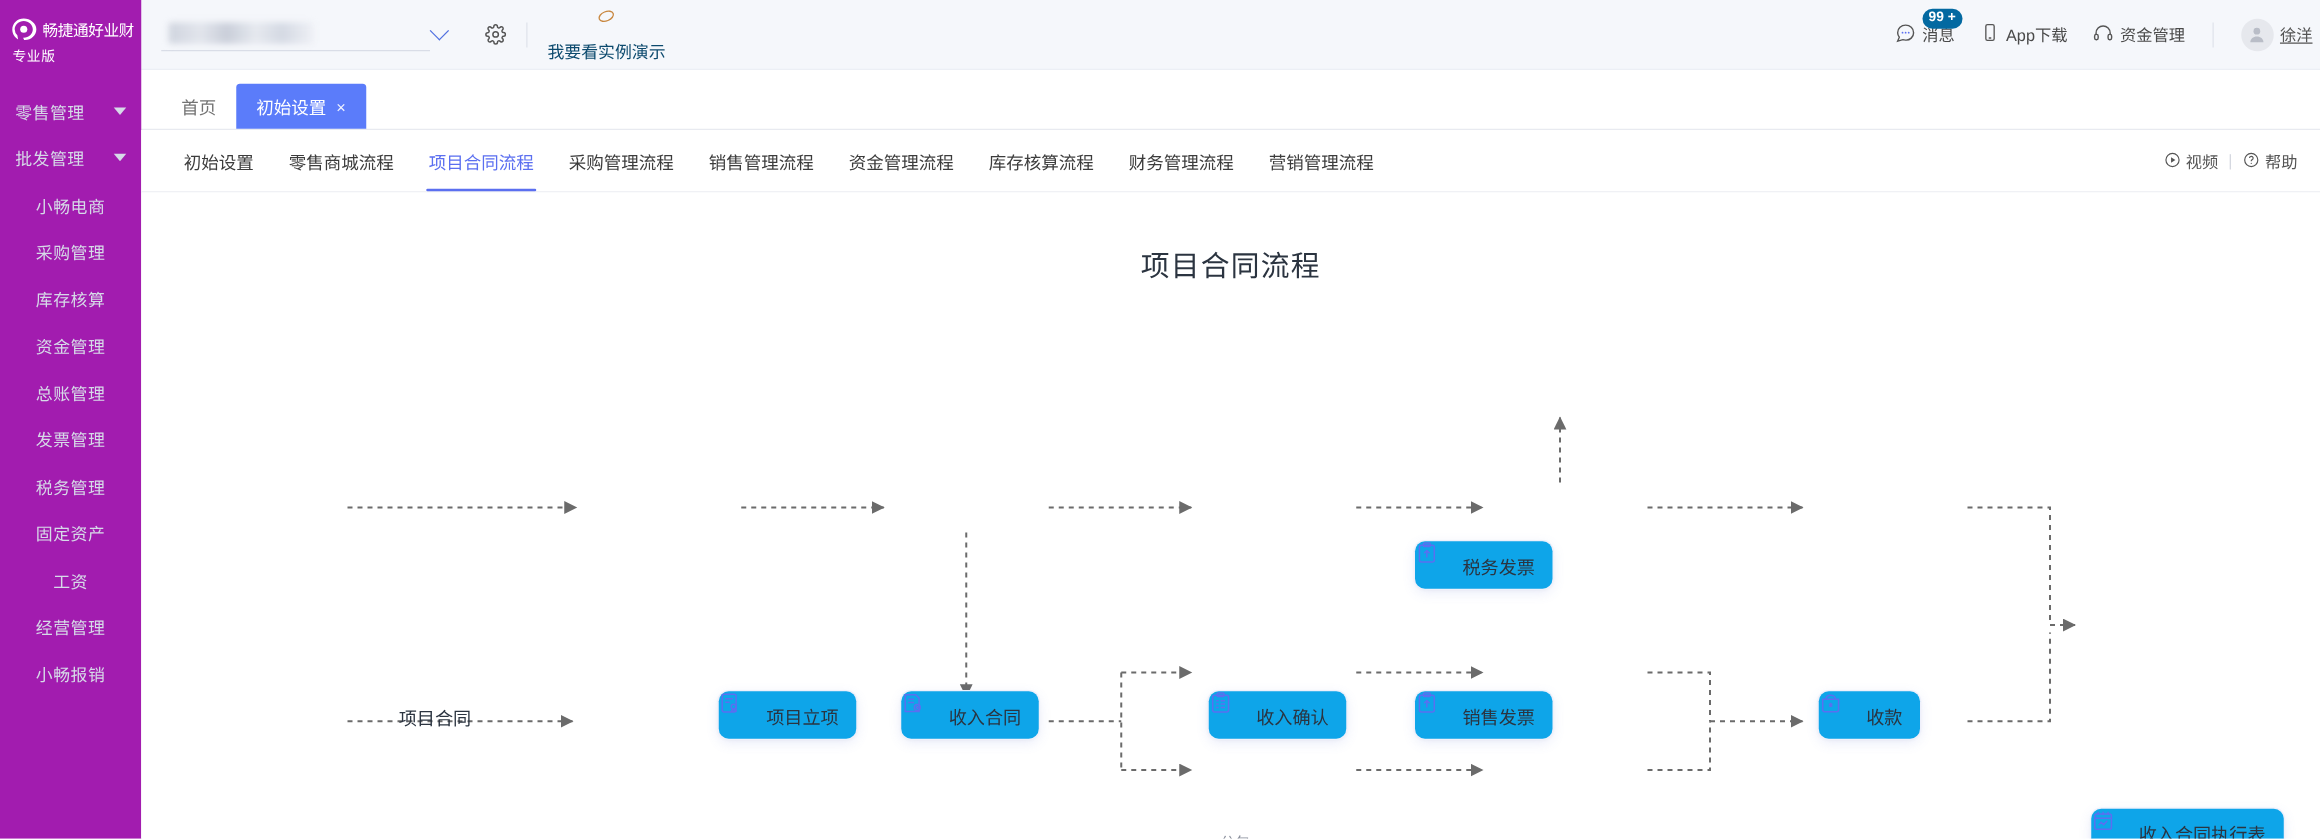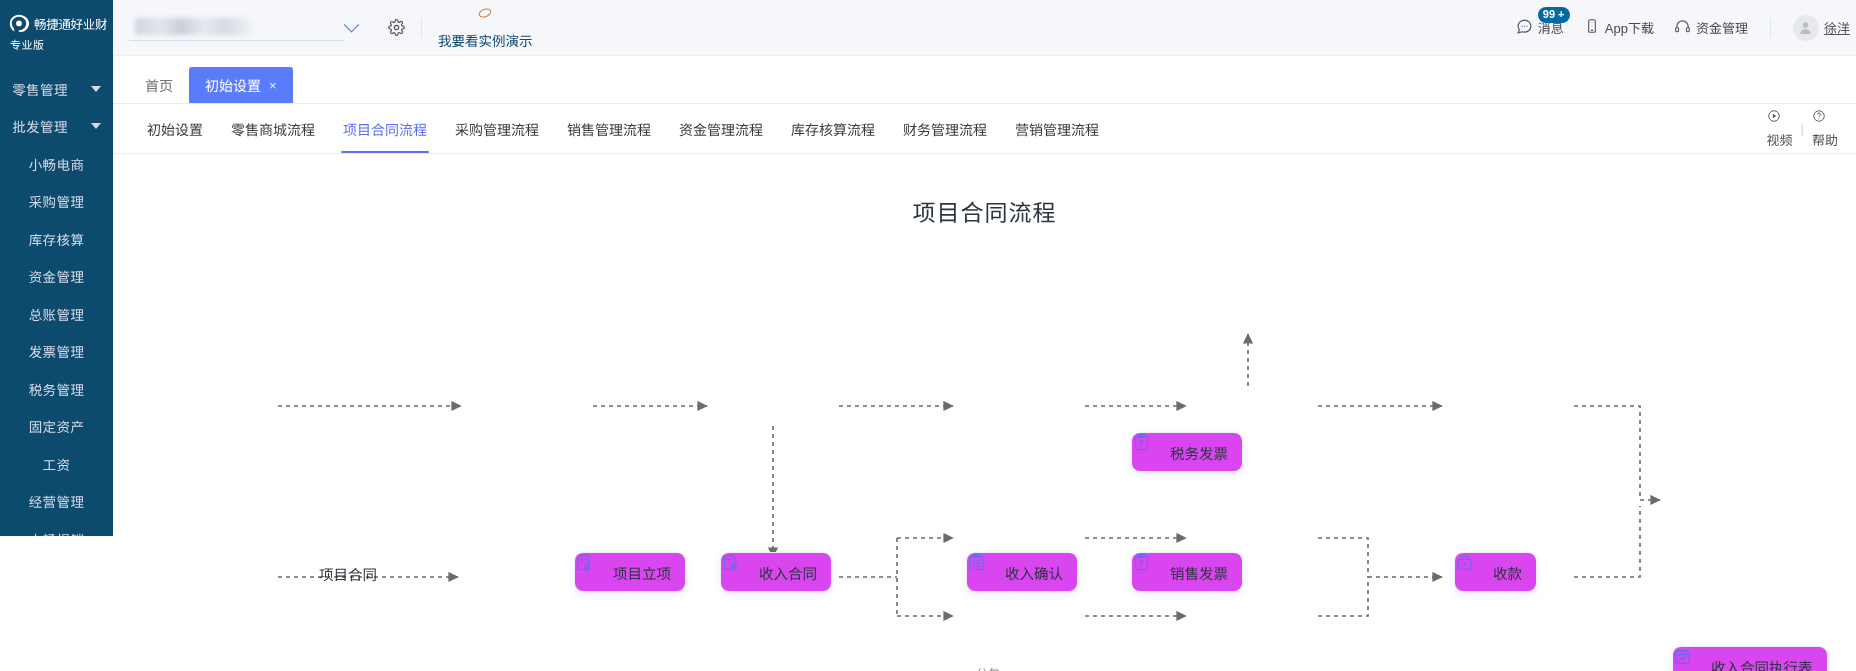--- a/index.html
+++ b/index.html
@@ -6,22 +6,22 @@
   html, body {
     width: 1856px; height: 671px;
     overflow: hidden;
     font-family: "Liberation Sans", "DejaVu Sans", sans-serif;
     background: #ffffff;
   }
   .app { position: relative; width: 1856px; height: 671px; display: flex; }
 
   
   .sidebar {
-    width: 113px; height: 536px;
-    background: #0c4a6e;
+    width: 113px; height: 671px;
+    background: #a21caf;
     flex: 0 0 113px;
     position: relative;
     overflow: hidden;
   }
   .brand {
     height: 56px;
     padding: 8px 0 0 8px;
     display: flex; flex-direction: column;
     justify-content: center;
   }
@@ -145,41 +145,41 @@
   }
   .stab.active { color: #5b6ff0; }
   .stab.active::after {
     content: ""; position: absolute; left: 12px; right: 12px; bottom: 0;
     height: 2.5px; background: #5b6ff0; border-radius: 2px;
   }
   .subtabs-right {
     margin-left: auto; display: flex; align-items: center;
     gap: 8px; font-size: 13px; color: #555; padding-right: 2px;
   }
-  .mini-link { display: flex; align-items: flex-start; gap: 4px; cursor: pointer; white-space: nowrap; flex-direction: column;}
+  .mini-link { display: flex; align-items: flex-end; gap: 4px; cursor: pointer; white-space: nowrap;}
   .pipe { color:#d5d8e0; }
 
   
   .canvas {
     flex: 1; position: relative; background: #fff; overflow: hidden;
   }
   .flow-title {
     position: absolute; left: 0; right: 0; top: 40px;
     text-align: center; font-size: 23px; color: #2b3440;
     letter-spacing: 1px;
   }
   .flow-title span { display:inline-block; }
 
   .diagram { position: absolute; inset: 0; }
   .diagram svg { position: absolute; left: 0; top: 0; }
 
   .node {
     position: absolute;
     height: 38px;
-    background: #d946ef;
+    background: #0ea5e9;
     border-radius: 8px;
     display: flex; align-items: center;
     gap: 8px;
     padding: 0 14px 0 11px;
     font-size: 14.5px; color: #2b3440;
     box-shadow: 0 0 0 1px #eef0fb, 0 3px 10px rgba(90,110,220,0.14), 0 1px 3px rgba(0,0,0,0.05);
     cursor: pointer;
     white-space: nowrap;
   }
   .node .ico { width: 19px; height: 19px; flex: 0 0 19px; display:block; }

